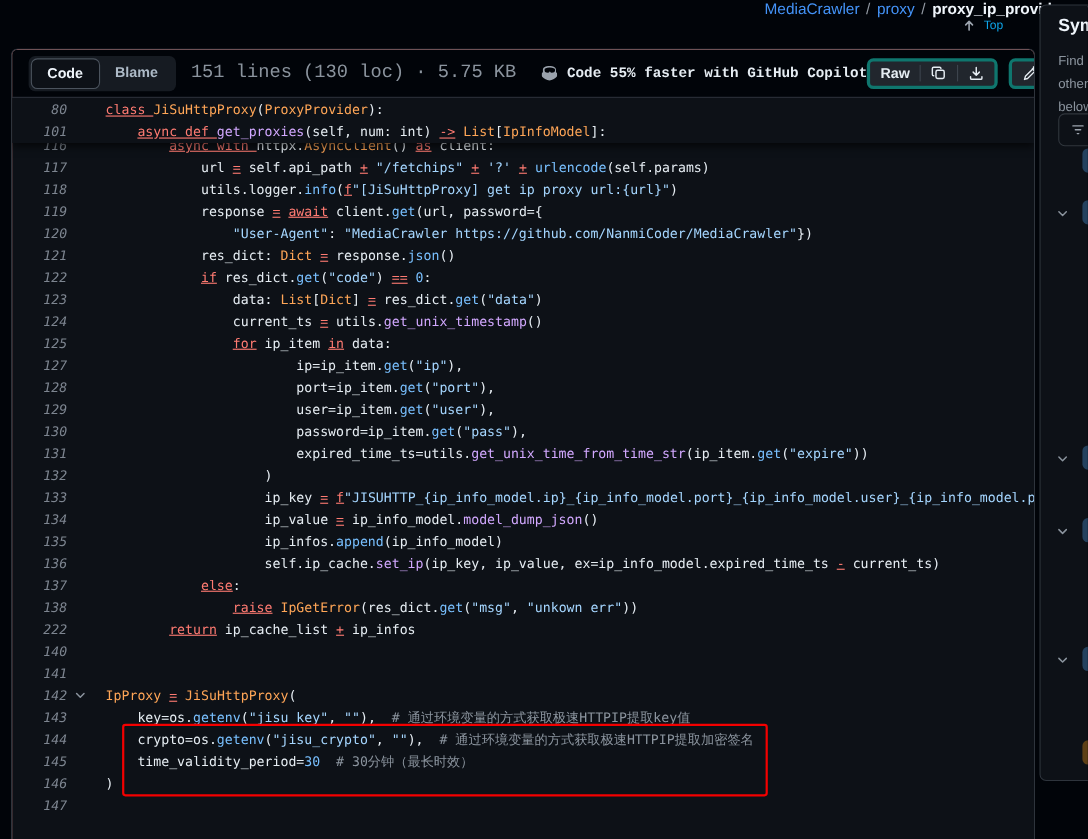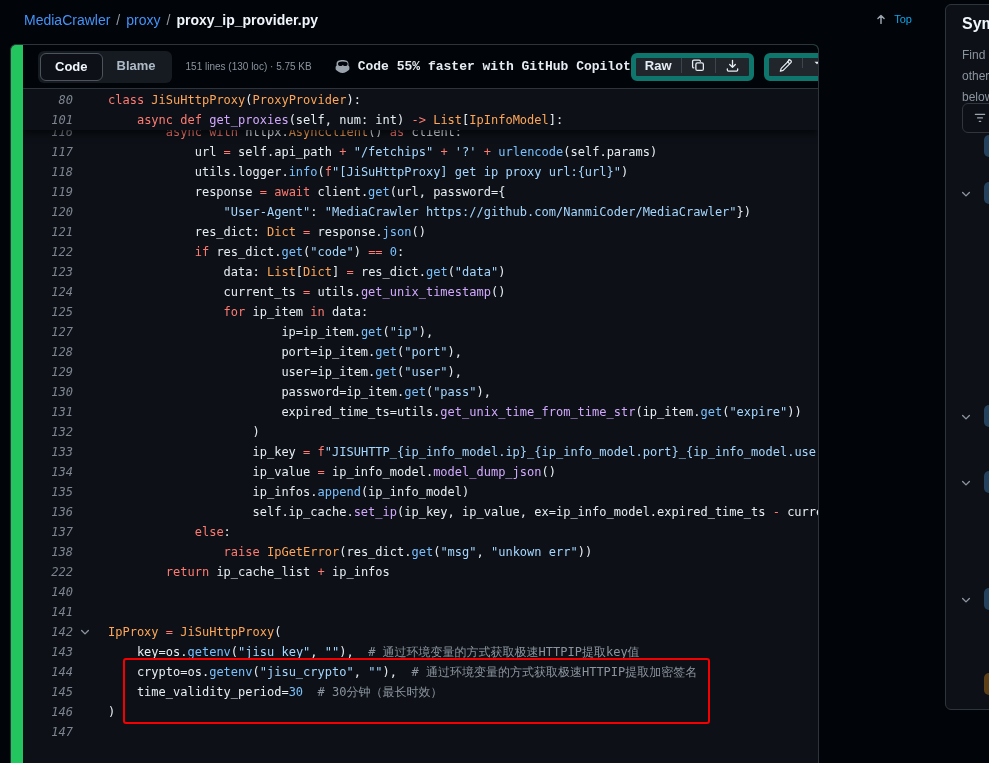--- a/index.html
+++ b/index.html
@@ -2,60 +2,60 @@
 <html><head>
 <meta charset="utf-8">
 <style>
   * { margin:0; padding:0; box-sizing:border-box; }
   html,body { background:#010409; }
   .page {
     position:relative; width:989px; height:763px; overflow:hidden;
     background:#010409; font-family:"Liberation Sans", sans-serif; color:#e6edf3;
   }
   
-  .crumb-bar { position:absolute; left:0; top:12px; width:989px; height:44px; display:flex; align-items:flex-start; }
+  .crumb-bar { position:absolute; left:0; top:0; width:989px; height:44px; display:flex; align-items:flex-end;flex-direction:column; }
   .crumbs { padding-left:24px; font-size:14px; display:flex; align-items:center; gap:6px; white-space:nowrap; }
   .crumb-link { color:#4493f8; text-decoration:none; cursor:pointer; }
   .crumb-sep { color:#9198a1; }
   .crumb-file { color:#f0f6fc; font-weight:700; }
   .top-link { margin-left:auto; margin-right:77px; display:flex; align-items:center; gap:6px; cursor:pointer; }
   .top-link .lbl { font-size:11px; font-weight:400; color:#0ea5e9; }
   
   .main-box {
-    position:absolute; left:10px; top:44px; width:809px; height:719px;
+    position:absolute; left:10px; top:44px; width:931px; height:719px;
     border:1px solid #2e343c; border-bottom:none; border-radius:6px 6px 0 0;
-    overflow:hidden; background:#22c55e;padding-left:12px;
+    overflow:hidden; background:#fca5a5;
   }
   .toolbar {
     height:44px; background:#010409; border-bottom:1px solid #2e343c;
     display:flex; align-items:center; padding:0 15px;
   }
   .seg-ctl { background:#161b22; border-radius:6px; padding:2px; display:flex; align-items:center; height:32px; }
   .seg-tab { font-size:13px; font-weight:600; color:#adbac7; padding:0 14px; height:28px; line-height:26px; border-radius:6px; cursor:pointer; }
   .seg-tab.active { background:#0d1117; border:1px solid #4b535d; color:#f0f6fc; }
-  .meta-txt { margin-left:14px; font-family:Liberation Sans, sans-serif; font-size:10px; color:#8b949e; white-space:nowrap; }
+  .meta-txt { margin-left:14px; font-family:Liberation Mono, monospace; font-size:17px; color:#8b949e; white-space:nowrap; }
   .copilot { margin-left:22px; display:flex; align-items:center; gap:7px;font-family:Liberation Mono, monospace; }
   .copilot .lbl { font-size:13px; font-weight:700; color:#e6edf3; white-space:nowrap; }
   .tb-right { margin-left:auto; display:flex; align-items:center; gap:10px; }
-  .btn-group { display:flex; align-items:flex-start; height:28px; border:5px solid #0f766e; border-radius:6px; background:#21262d; overflow:hidden; }
+  .btn-group { display:flex; align-items:center; height:28px; border:3px solid #0f766e; border-radius:6px; background:#21262d; overflow:hidden; }
   .btn-seg { display:flex; align-items:center; justify-content:center; padding:0 9px; cursor:pointer; border-left:1px solid #3d444d; color:#e6edf3; }
   .btn-seg:first-child { border-left:none; }
   .btn-seg .lbl { font-size:13px; font-weight:600; }
   .icon-btn { width:32px; height:28px; border:1px solid #3d444d; border-radius:6px; background:#21262d; display:flex; align-items:center; justify-content:center; cursor:pointer; }
   
   .code-area { position:relative; width:100%; height:674px; background:#0d1117; overflow:hidden;
     font-family:"DejaVu Sans Mono", monospace; font-size:12px; }
   .lines-wrap { position:absolute; left:0; top:33px; width:100%; }
   .cl { display:flex; height:20px; line-height:20px; white-space:pre; }
   .ln { width:50px; text-align:right; color:#7d8590; flex:none; cursor:pointer;font-style:italic; }
   .chev { width:16px; margin-left:4px; flex:none; display:flex; align-items:center; justify-content:center; }
   .ct { padding-left:15px; white-space:pre; font-family:inherit; }
   .sticky-wrap { position:absolute; left:0; top:0; width:100%; background:#0d1117; z-index:3;
     box-shadow:0 4px 7px rgba(0,0,0,0.6); padding-top:1px; height:41px; }
-  .tok-k { color:#ff7b72; } .tok-o { color:#ffa657; } .tok-p { color:#d2a8ff; }
+  .tok-k { color:#ff7b72;text-decoration:underline; } .tok-o { color:#ffa657; } .tok-p { color:#d2a8ff; }
   .tok-b { color:#79c0ff; } .tok-s { color:#a5d6ff; } .tok-c { color:#8b949e; } .tok-d { color:#e6edf3; }
   .annot-box { position:absolute; left:100px; top:569px; width:587px; height:66px;
     border:2px solid #f40000; border-radius:3px; z-index:5; pointer-events:none; }
   
   .sidebar {
     position:absolute; left:945px; top:4px; width:160px; height:706px;
     background:#0d1117; border:1px solid #2e343c; border-radius:6px; overflow:hidden;
   }
   .sb-head { position:absolute; left:16px; top:10px; font-size:16px; font-weight:700; color:#f0f6fc; white-space:nowrap; }
   .sb-desc { position:absolute; left:16px; top:40px; font-size:12px; line-height:21px; color:#8b949e; white-space:nowrap; }

